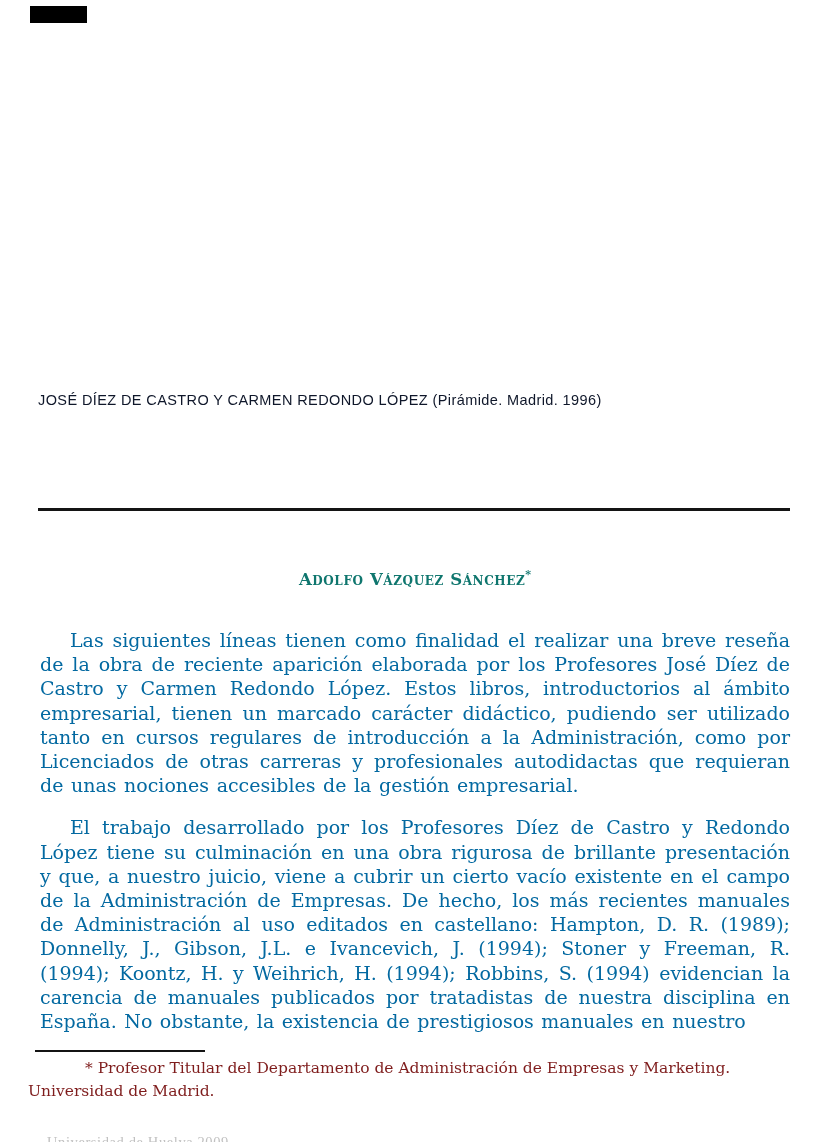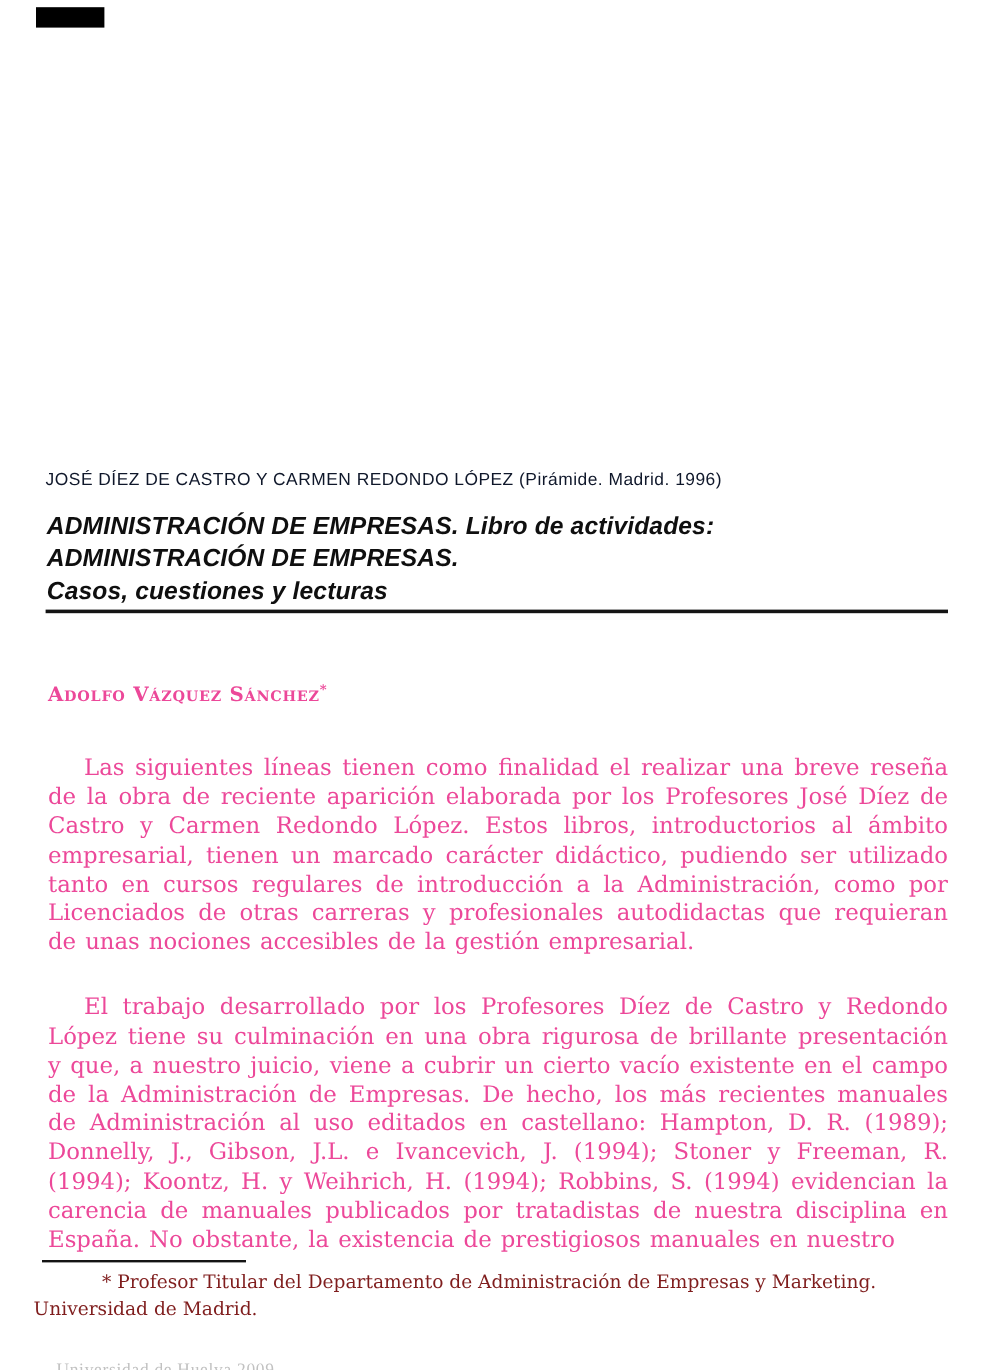--- a/index.html
+++ b/index.html
@@ -33,41 +33,41 @@
     color: #0f0f0f; letter-spacing: 0.1px;
   }
 
   .title-rule {
     position: absolute; left: 38px; top: 508px;
     width: 752px; height: 2.5px; background: #141414;
   }
 
   .author-line {
     position: absolute; left: 40px; top: 568px; width: 750px;
-    text-align: left;
+    text-align: center;
     font-family: "DejaVu Serif", serif;
     font-variant: small-caps;
     font-weight: bold;
     font-size: 16.5px; letter-spacing: 0.6px;
-    color: #ec4899;
+    color: #0f766e;
   }
   .author-line .fn-mark {
     font-variant: normal;
     font-size: 11px; vertical-align: super; letter-spacing: 0;
   }
 
   .body-text {
     position: absolute; left: 40px; top: 628px; width: 750px;
     font-size: 19px; line-height: 24.2px;
     text-align: justify;
-    color: #ec4899;
+    color: #0369a1;
     word-spacing: 1.5px;
   }
   .body-text p { margin: 0; text-indent: 30px; }
-  .body-text p + p { margin-top: 30px; }
+  .body-text p + p { margin-top: 18px; }
 
   .footnote {
     position: absolute; left: 28px; top: 1050px; width: 762px;
     font-size: 15.5px; line-height: 23px; color: #7f1d1d;
   }
   .footnote-rule {
     margin-left: 7px; width: 170px; height: 2px;
     background: #141414; margin-bottom: 5px;
   }
   .fn-line-1 { margin-left: 57px; }
@@ -83,25 +83,20 @@
 </style>
 </head>
 <body>
 
 <div class="page">
 
   <div class="corner-mark"></div>
 
   <div class="citation">JOSÉ DÍEZ DE CASTRO Y CARMEN REDONDO LÓPEZ (Pirámide. Madrid. 1996)</div>
 
-  <div class="title-block">
-    <div>ADMINISTRACIÓN DE EMPRESAS. Libro de actividades:</div>
-    <div>ADMINISTRACIÓN DE EMPRESAS.</div>
-    <div>Casos, cuestiones y lecturas</div>
-  </div>
 
   <div class="title-rule"></div>
 
   <div class="author-line">
     <span>Adolfo Vázquez Sánchez</span><span class="fn-mark">*</span>
   </div>
 
   <div class="body-text">
     <p>Las siguientes líneas tienen como finalidad el realizar una breve reseña de la obra de reciente aparición elaborada por los Profesores José Díez de Castro y Carmen Redondo López. Estos libros, introductorios al ámbito empresarial, tienen un marcado carácter didáctico, pudiendo ser utilizado tanto en cursos regulares de introducción a la Administración, como por Licenciados de otras carreras y profesionales autodidactas que requieran de unas nociones accesibles de la gestión empresarial.</p>
     <p>El trabajo desarrollado por los Profesores Díez de Castro y Redondo López tiene su culminación en una obra rigurosa de brillante presentación y que, a nuestro juicio, viene a cubrir un cierto vacío existente en el campo de la Administración de Empresas. De hecho, los más recientes manuales de Administración al uso editados en castellano: Hampton, D. R. (1989); Donnelly, J., Gibson, J.L. e Ivancevich, J. (1994); Stoner y Freeman, R. (1994); Koontz, H. y Weihrich, H. (1994); Robbins, S. (1994) evidencian la carencia de manuales publicados por tratadistas de nuestra disciplina en España. No obstante, la existencia de prestigiosos manuales en nuestro</p>

